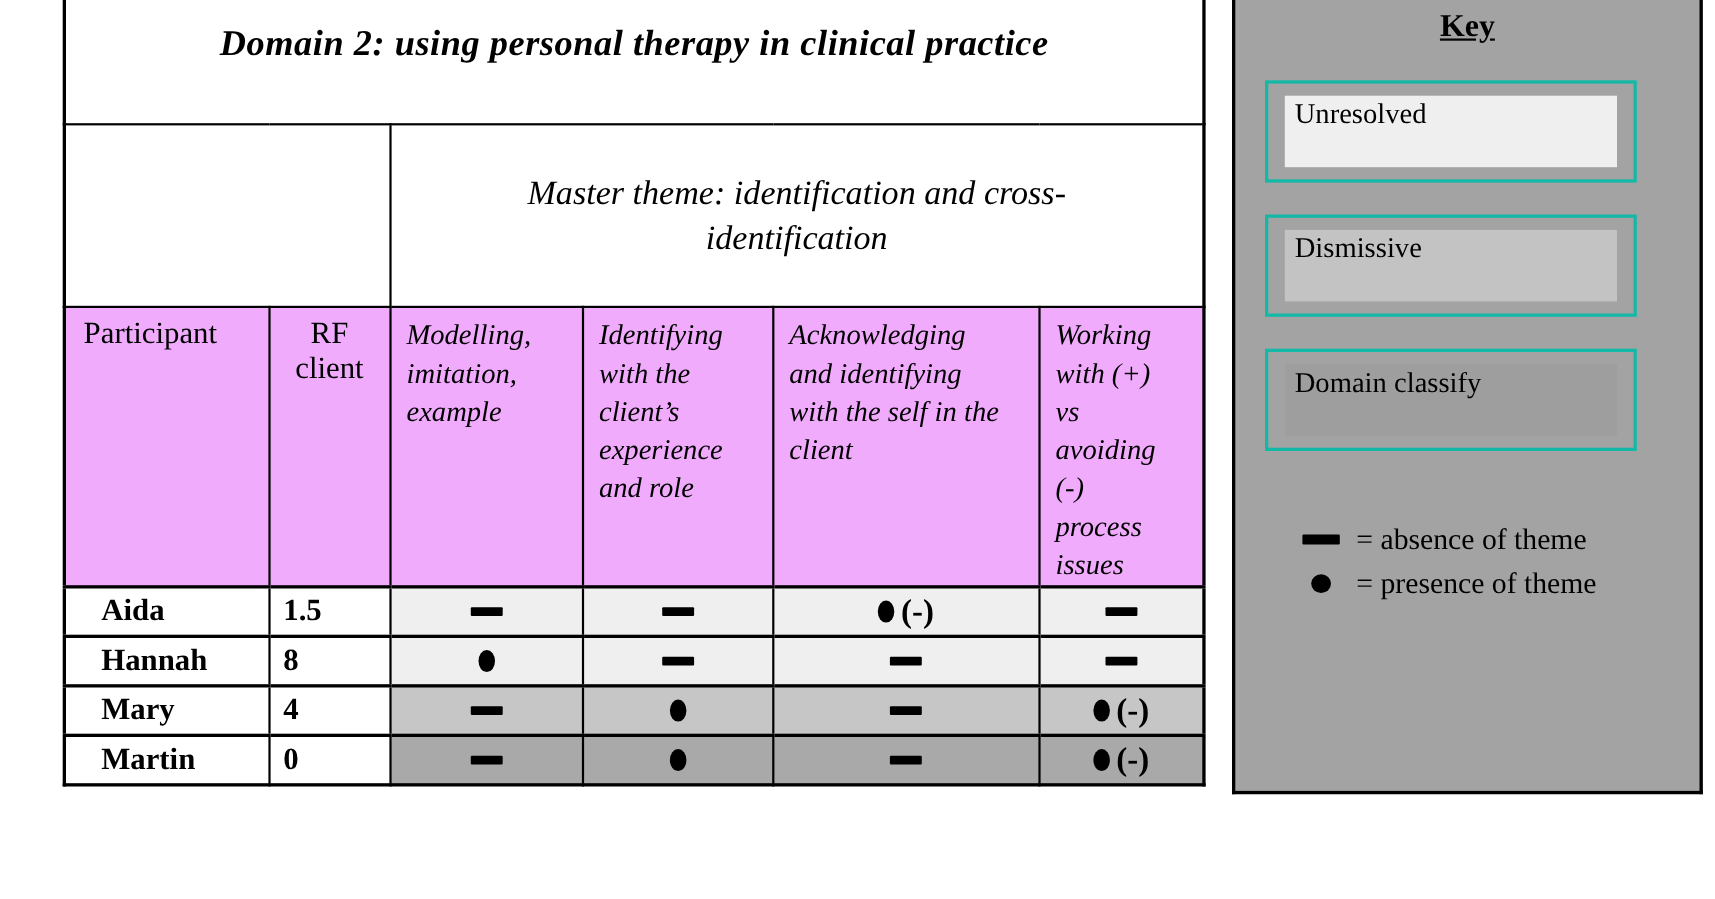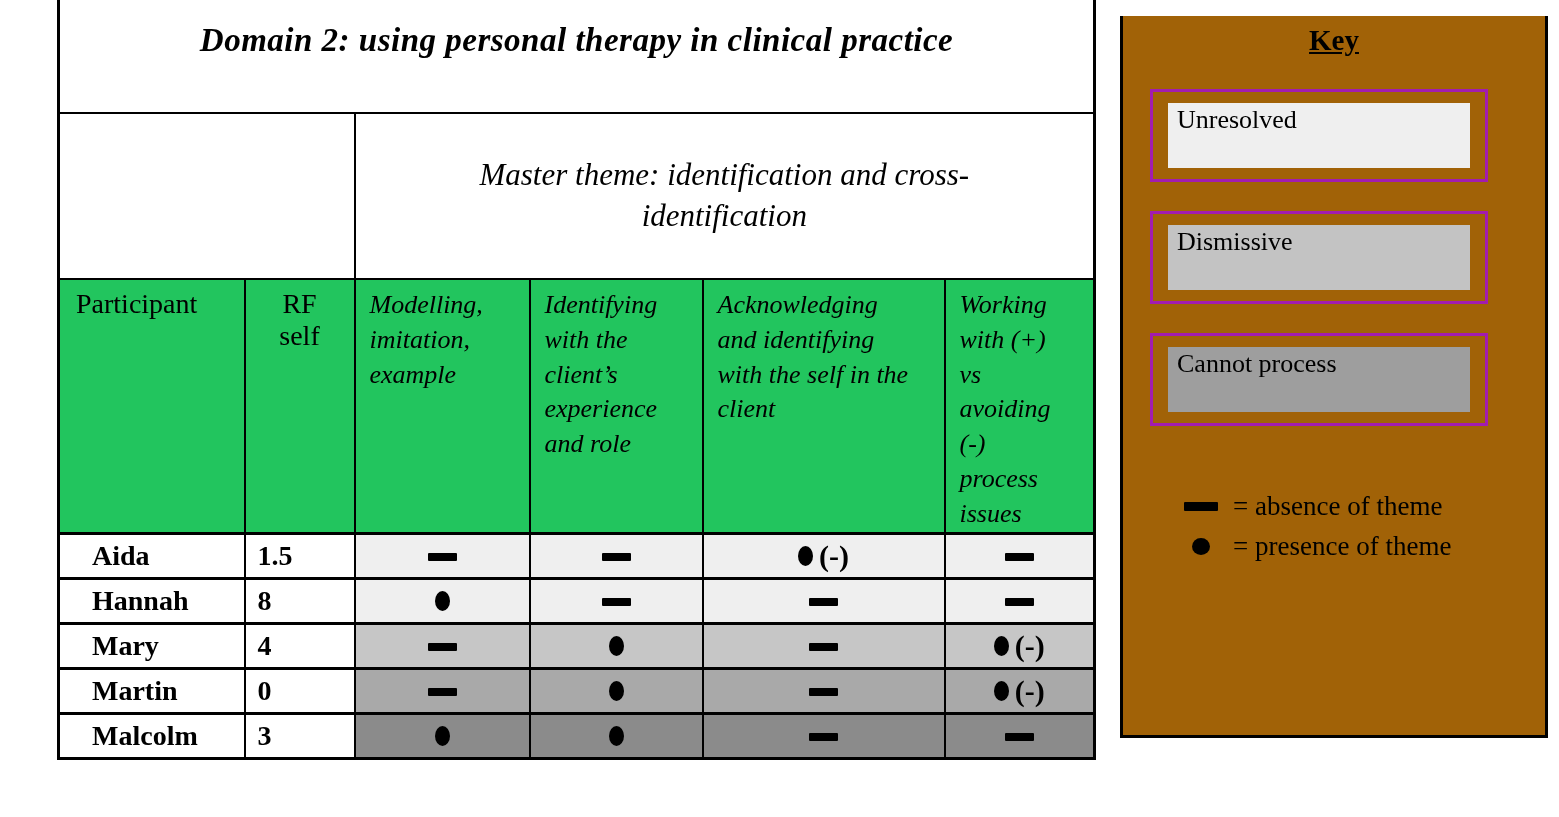--- a/index.html
+++ b/index.html
@@ -36,21 +36,21 @@
   tr.master-row td { height:166px; }
   td.empty-cell { background:#fff; }
   td.master-cell {
     text-align:center;
     vertical-align:middle;
     font-style:italic;
     font-size:31px;
     line-height:1.32;
     padding:0 64px;
   }
-  tr.colhead-row td { height:238px; vertical-align:top; background:#22c55e; }
+  tr.colhead-row td { height:238px; vertical-align:top; background:#f0abfc; }
   td.col-participant { font-size:28px; padding:8px 10px 0 16px; }
   td.col-rf { font-size:28px; text-align:center; padding:8px 14px 0 14px; }
   td.col-theme {
     font-style:italic;
     font-size:26px;
     line-height:1.34;
     padding:8px 16px 0 14px;
   }
   td.col-theme.t3 { padding-right:26px; }
   td.col-theme.t4 { padding-right:38px; }
@@ -67,37 +67,37 @@
     display:inline-block; width:29px; height:8px;
     background:#000; border-radius:1px; vertical-align:middle;
   }
   .neg {
     font-weight:bold; font-size:30px;
     margin-left:6px; vertical-align:middle; line-height:1;
   }
 
   
   .key-panel {
-    position:absolute; left:1120px; top:16px;
+    position:absolute; left:1120px; top:0;
     width:428px; height:722px;
     border:3px solid #000; border-top:none;
-    background:#a16207;
+    background:#a3a3a3;
     font-family:Liberation Serif, serif;
   }
   .key-title {
     margin-top:8px;
     text-align:center;
     font-weight:bold;
     font-size:29px;
     text-decoration:underline;
   }
   .key-box {
     margin:29px 0 0 27px;
     width:338px; height:93px;
-    border:3px solid #a21caf;
+    border:3px solid #14b8a6;
     padding:11px 15px;
   }
   .key-box.first { margin-top:32px; }
   .key-swatch {
     width:100%; height:65px;
     padding:2px 0 0 9px;
     font-size:26px;
     line-height:1.15;
   }
   .key-legend { margin:60px 0 0 46px; }
@@ -123,21 +123,21 @@
     <tbody>
       <tr class="title-row">
         <td colspan="6">Domain 2: using personal therapy in clinical practice</td>
       </tr>
       <tr class="master-row">
         <td colspan="2" class="empty-cell"></td>
         <td colspan="4" class="master-cell">Master theme: identification and cross-identification</td>
       </tr>
       <tr class="colhead-row">
         <td class="col-participant">Participant</td>
-        <td class="col-rf">RF self</td>
+        <td class="col-rf">RF client</td>
         <td class="col-theme t1">Modelling, imitation, example</td>
         <td class="col-theme t2">Identifying with the client’s experience and role</td>
         <td class="col-theme t3">Acknowledging and identifying with the self in the client</td>
         <td class="col-theme t4">Working with (+) vs avoiding (-) process issues</td>
       </tr>
     </tbody>
     <tbody>
         <tr class="data-row">
           <td class="name-cell">Aida</td>
           <td class="rf-cell">1.5</td>
@@ -163,43 +163,35 @@
           <td class="sym-cell" style="background: rgb(198, 198, 198);"><span class="dot"></span><span class="neg">(-)</span></td>
         </tr>
         <tr class="data-row">
           <td class="name-cell">Martin</td>
           <td class="rf-cell">0</td>
           <td class="sym-cell" style="background: rgb(169, 169, 169);"><span class="bar"></span></td>
           <td class="sym-cell" style="background: rgb(169, 169, 169);"><span class="dot"></span></td>
           <td class="sym-cell" style="background: rgb(169, 169, 169);"><span class="bar"></span></td>
           <td class="sym-cell" style="background: rgb(169, 169, 169);"><span class="dot"></span><span class="neg">(-)</span></td>
         </tr>
-        <tr class="data-row">
-          <td class="name-cell">Malcolm</td>
-          <td class="rf-cell">3</td>
-          <td class="sym-cell" style="background: rgb(139, 139, 139);"><span class="dot"></span></td>
-          <td class="sym-cell" style="background: rgb(139, 139, 139);"><span class="dot"></span></td>
-          <td class="sym-cell" style="background: rgb(139, 139, 139);"><span class="bar"></span></td>
-          <td class="sym-cell" style="background: rgb(139, 139, 139);"><span class="bar"></span></td>
-        </tr>
       </tbody>
   </table>
 </div>
 
 <div class="key-panel">
   <div class="key-title">Key</div>
   <div>
       <div class="key-box first">
         <div class="key-swatch" style="background: rgb(239, 239, 239);">Unresolved</div>
       </div>
       <div class="key-box">
         <div class="key-swatch" style="background: rgb(195, 195, 195);">Dismissive</div>
       </div>
       <div class="key-box">
-        <div class="key-swatch" style="background: rgb(158, 158, 158);">Cannot process</div>
+        <div class="key-swatch" style="background: rgb(158, 158, 158);">Domain classify</div>
       </div>
     </div>
   <div class="key-legend">
       <div class="legend-row">
         <span class="legend-sym">
           <span class="legend-bar"></span>
         </span>
         <span class="legend-text">= absence of theme</span>
       </div>
       <div class="legend-row">

